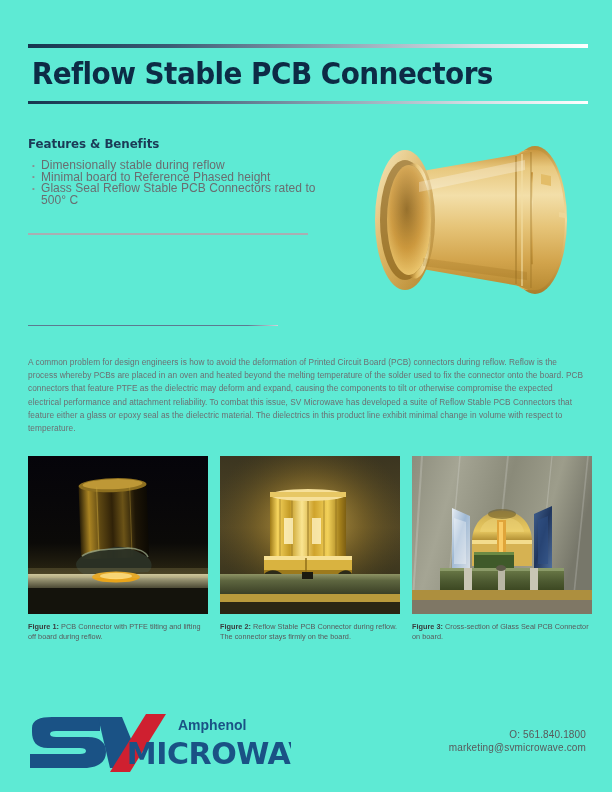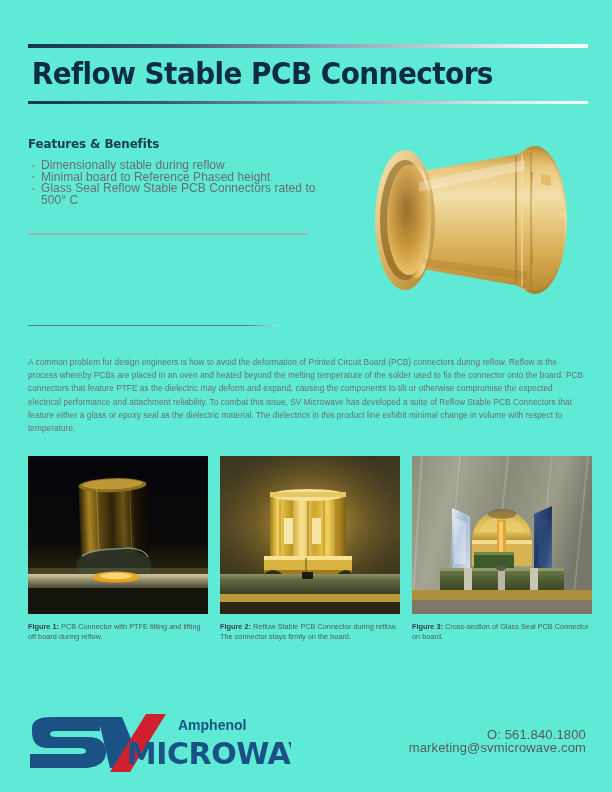--- a/index.html
+++ b/index.html
@@ -147,21 +147,21 @@
     left: 26px;
     top: 712px;
     width: 265px;
     height: 62px;
   }
   .contact {
     position: absolute;
     right: 26px;
     top: 728px;
     text-align: right;
-    font-size: 13px;
+    font-size: 10px;
     line-height: 13px;
     color: #58595b;
     letter-spacing: 0.15px;
   }
 </style>
 </head>
 <body>
 
 <div class="page">
 

